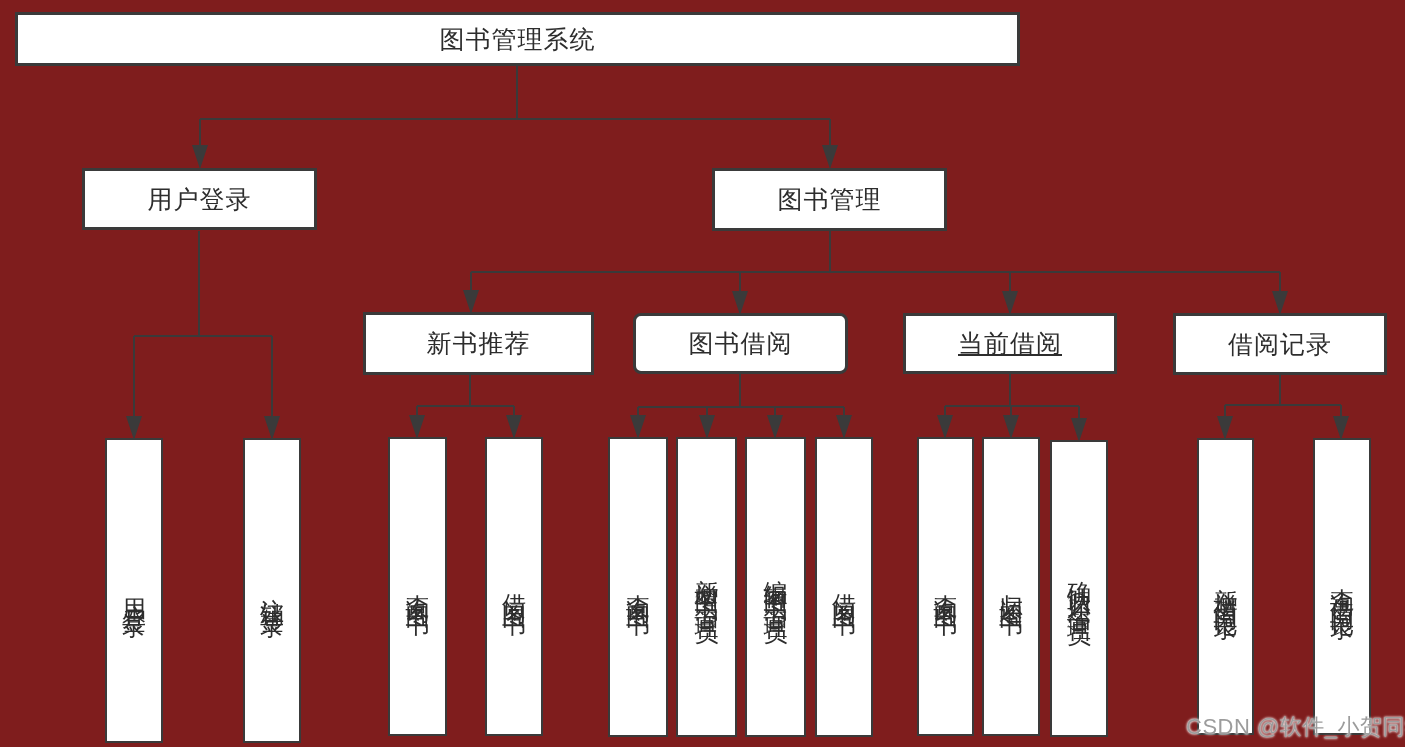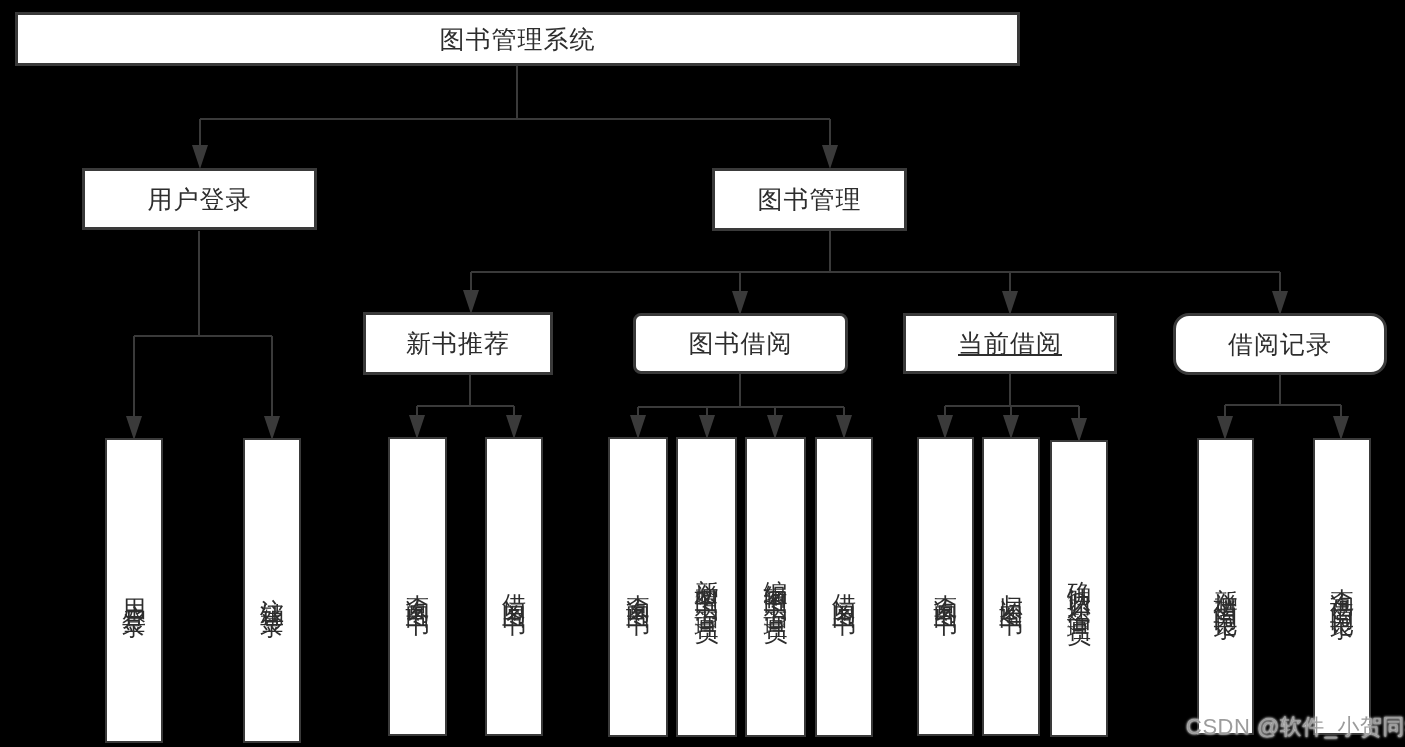--- a/index.html
+++ b/index.html
@@ -1,21 +1,21 @@
 <!DOCTYPE html>
 <html><head>
 <meta charset="utf-8">
 <style>
   * { box-sizing: border-box; margin: 0; padding: 0; }
   html, body { background: #ffffff; }
   .stage {
     position: relative;
     width: 1405px;
     height: 747px;
-    background: #000000;
+    background: #7f1d1d;
     font-family: "Liberation Sans", sans-serif;
     overflow: hidden;
   }
   svg.connectors {
     position: absolute;
     left: 0; top: 0;
     z-index: 0;
   }
   .hbox {
     position: absolute;
@@ -104,34 +104,34 @@
     </g>
   </svg>
 
   <div class="hbox" style="left:15px;top:12px;width:1005px;height:54px;">
     <span>图书管理系统</span>
   </div>
 
   <div class="hbox" style="left:82px;top:168px;width:235px;height:62px;">
     <span>用户登录</span>
   </div>
-  <div class="hbox" style="left:712px;top:168px;width:195px;height:63px;text-align:center;">
+  <div class="hbox" style="left:712px;top:168px;width:235px;height:63px;text-align:center;">
     <span>图书管理</span>
   </div>
 
-  <div class="hbox" style="left:363px;top:312px;width:190px;height:63px;">
+  <div class="hbox" style="left:363px;top:312px;width:231px;height:63px;">
     <span>新书推荐</span>
   </div>
   <div class="hbox" style="left:633px;top:313px;width:215px;height:61px;border-radius:8px;">
     <span>图书借阅</span>
   </div>
   <div class="hbox" style="left:903px;top:313px;width:214px;height:61px;text-decoration:underline;">
     <span>当前借阅</span>
   </div>
-  <div class="hbox" style="left:1173px;top:313px;width:214px;height:62px;border-radius:16px;">
+  <div class="hbox" style="left:1173px;top:313px;width:214px;height:62px;">
     <span>借阅记录</span>
   </div>
 
   <div class="vbox" style="left:105px;top:438px;width:58px;height:305px;">
     <span class="vtext">用户登录</span>
   </div>
   <div class="vbox" style="left:243px;top:438px;width:58px;height:305px;">
     <span class="vtext">注销登录</span>
   </div>
 

